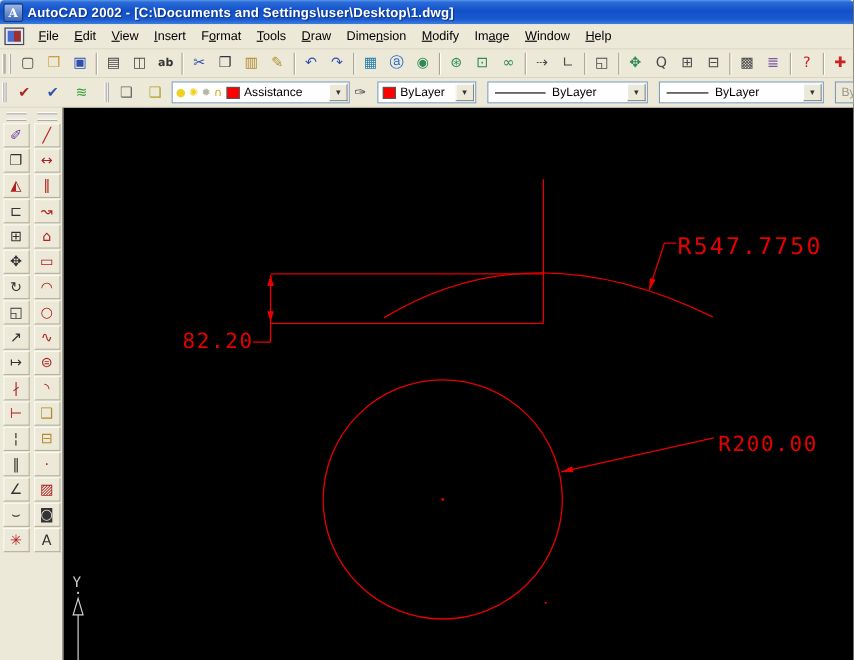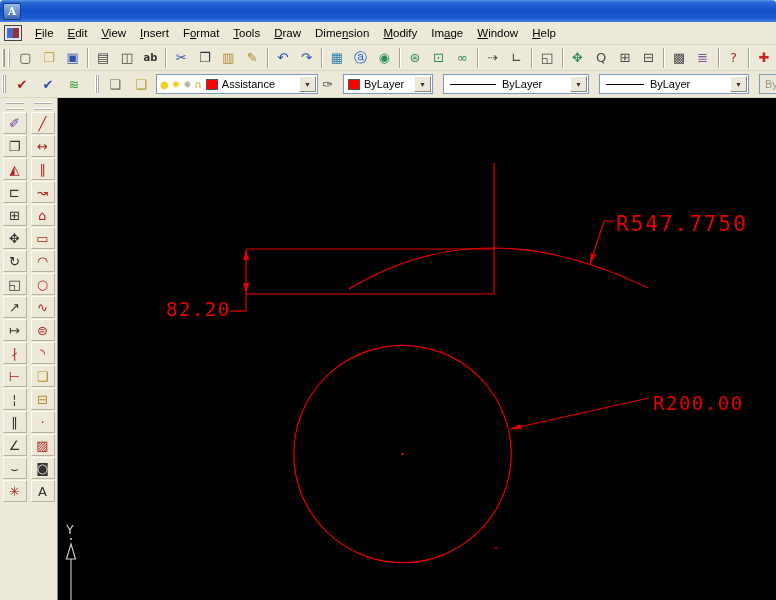--- a/index.html
+++ b/index.html
@@ -64,20 +64,21 @@
     box-sizing:border-box;background:#ECE9D8;cursor:default;}
   .pal-btn .g{font-family:"DejaVu Sans",sans-serif;}
 </style>
 </head>
 <body>
 
 <div class="window" style="--entity: #e60000; --canvas-bg: #000000;">
 
   <div class="titlebar">
     <div class="app-icon">A</div>
+    <div class="title-text">AutoCAD 2002 - [C:\Documents and Settings\user\Desktop\1.dwg]</div>
   </div>
 
   <div class="menubar">
     <div class="doc-icon"></div>
     <div id="menu-items" style="display:flex;">
         <div class="menu-item"><u>F</u>ile</div>
         <div class="menu-item"><u>E</u>dit</div>
         <div class="menu-item"><u>V</u>iew</div>
         <div class="menu-item"><u>I</u>nsert</div>
         <div class="menu-item">F<u>o</u>rmat</div>

